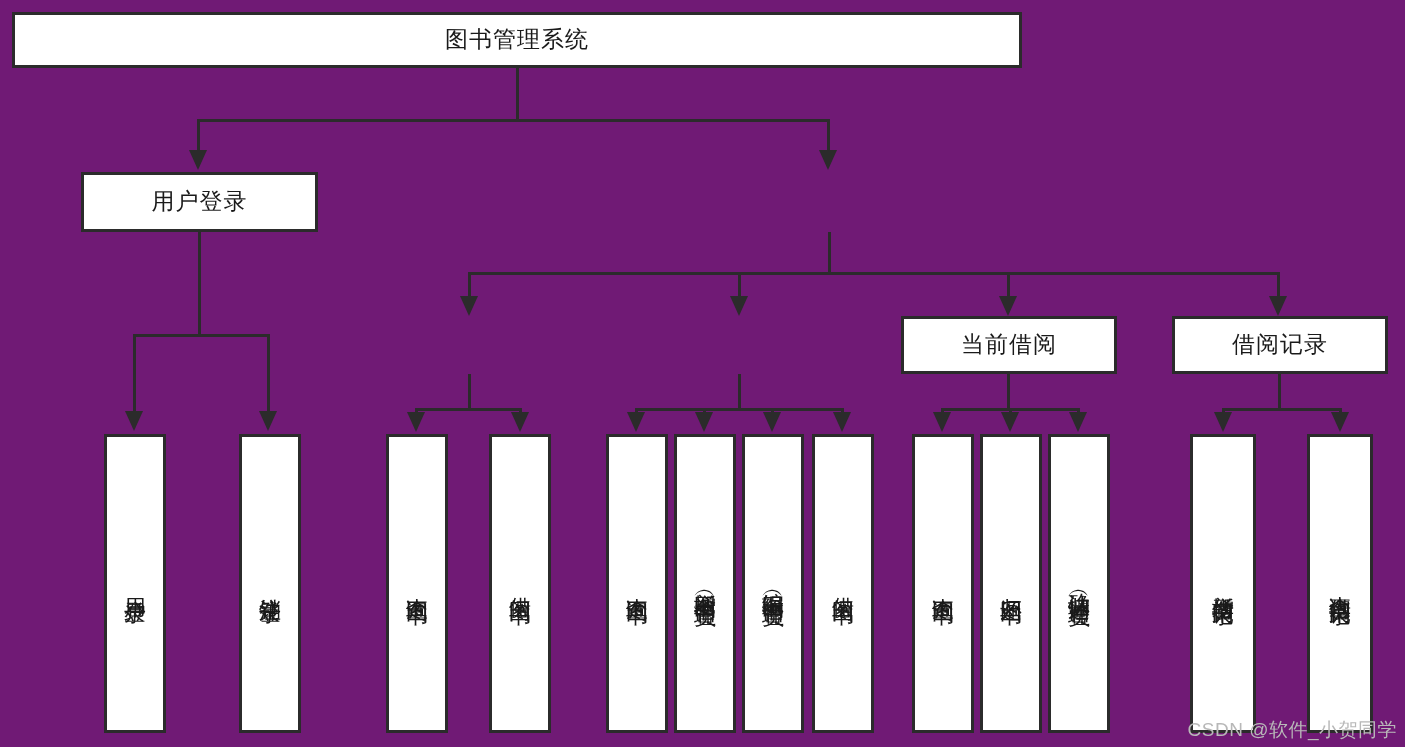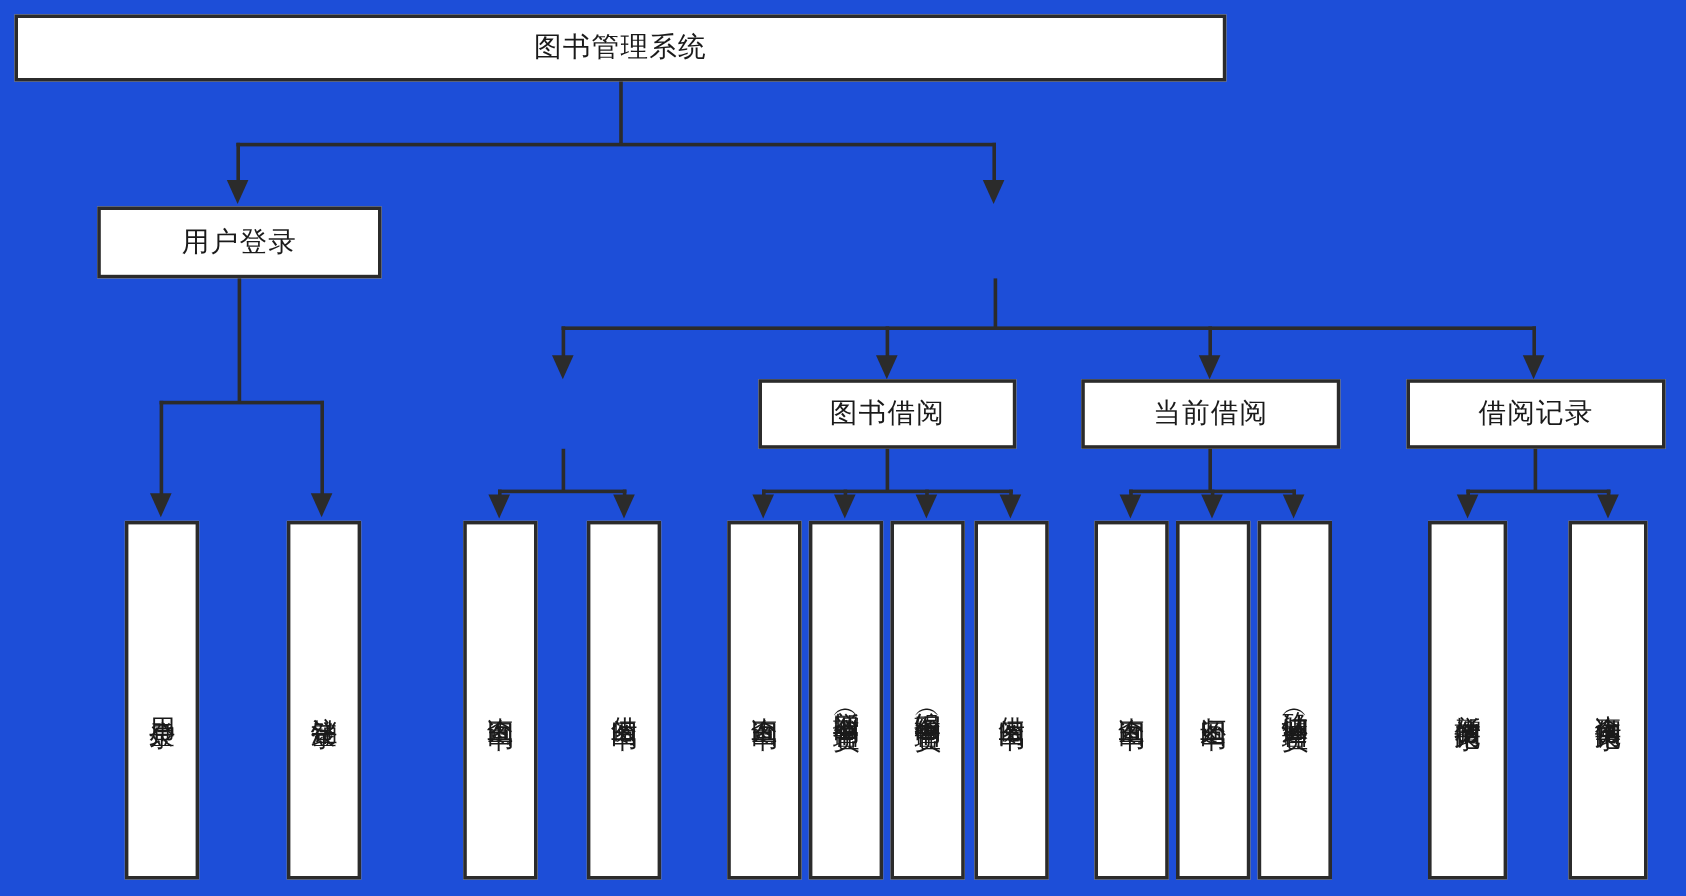--- a/index.html
+++ b/index.html
@@ -7,21 +7,21 @@
     padding: 0;
     background: #ffffff;
   }
   body {
     font-family: "Liberation Sans", "DejaVu Sans", sans-serif;
   }
   #canvas {
     position: relative;
     width: 1405px;
     height: 747px;
-    background: #1d4ed8;
+    background: #701a75;
     overflow: hidden;
   }
   
   .node {
     position: absolute;
     box-sizing: border-box;
     border: 3px solid #2b2b2b;
     background: #ffffff;
     display: flex;
     align-items: center;
@@ -113,23 +113,20 @@
   <div class="hline" style="left:468px; top:272px; width:812px; height:3px;"></div>
   <div class="vline" style="left:468px; top:272px; width:3px; height:26px;"></div>
   <div class="arrow" style="left:460px; top:296px;"></div>
   <div class="vline" style="left:738px; top:272px; width:3px; height:26px;"></div>
   <div class="arrow" style="left:730px; top:296px;"></div>
   <div class="vline" style="left:1007px; top:272px; width:3px; height:26px;"></div>
   <div class="arrow" style="left:999px; top:296px;"></div>
   <div class="vline" style="left:1277px; top:272px; width:3px; height:26px;"></div>
   <div class="arrow" style="left:1269px; top:296px;"></div>
 
-  <div class="node" style="left:632px; top:316px; width:215px; height:58px;">
-    <span class="label">图书借阅</span>
-  </div>
   <div class="node" style="left:901px; top:316px; width:216px; height:58px;">
     <span class="label">当前借阅</span>
   </div>
   <div class="node" style="left:1172px; top:316px; width:216px; height:58px;">
     <span class="label">借阅记录</span>
   </div>
 
   <div class="vline" style="left:468px; top:374px; width:3px; height:36px;"></div>
   <div class="hline" style="left:415px; top:408px; width:107px; height:3px;"></div>
   <div class="vline" style="left:415px; top:408px; width:3px; height:8px;"></div>
@@ -201,14 +198,15 @@
     <span class="label">确认归还（管理员）</span>
   </div>
 
   <div class="node leaf" style="left:1190px; top:434px; width:66px; height:299px;">
     <span class="label">新增借阅记录</span>
   </div>
   <div class="node leaf" style="left:1307px; top:434px; width:66px; height:299px;">
     <span class="label">查询借阅记录</span>
   </div>
 
+  <div id="watermark">CSDN @软件_小贺同学</div>
 
 </div>
 
 </body></html>

